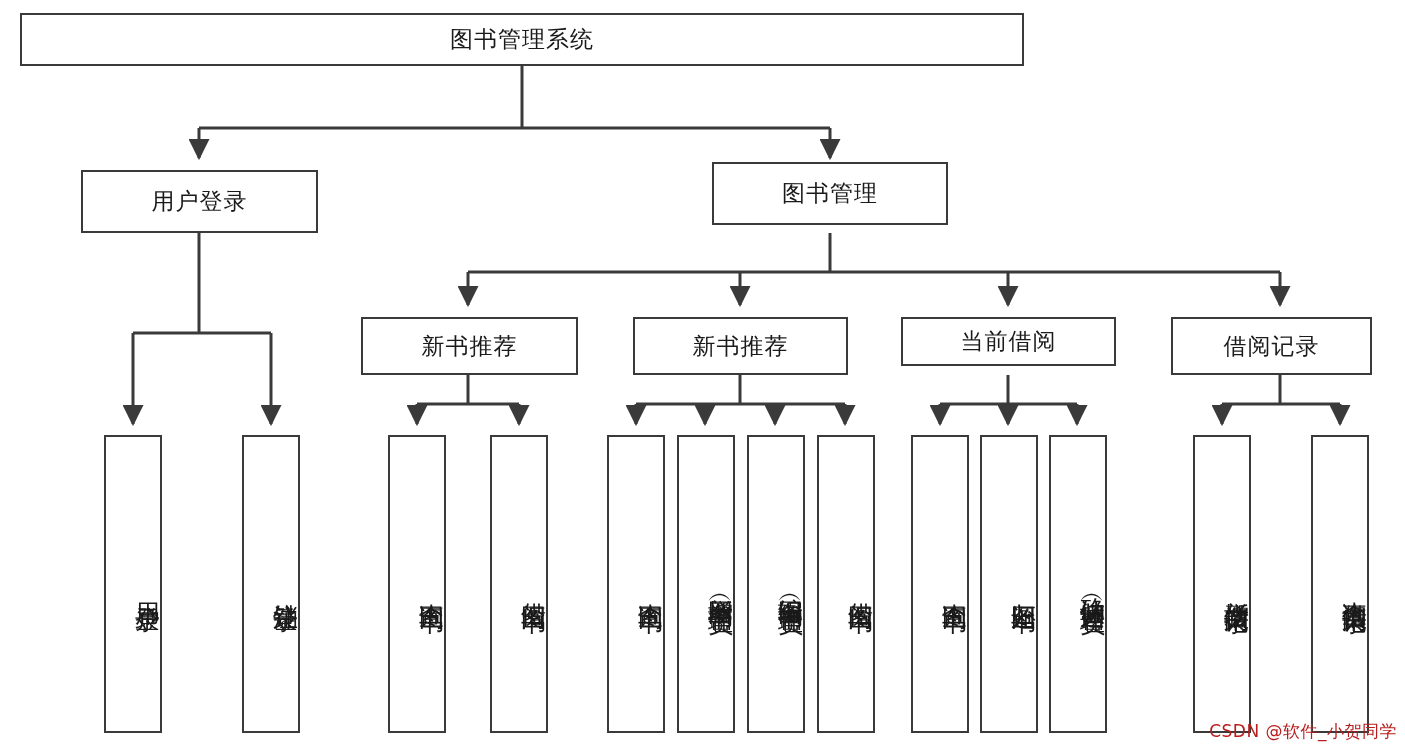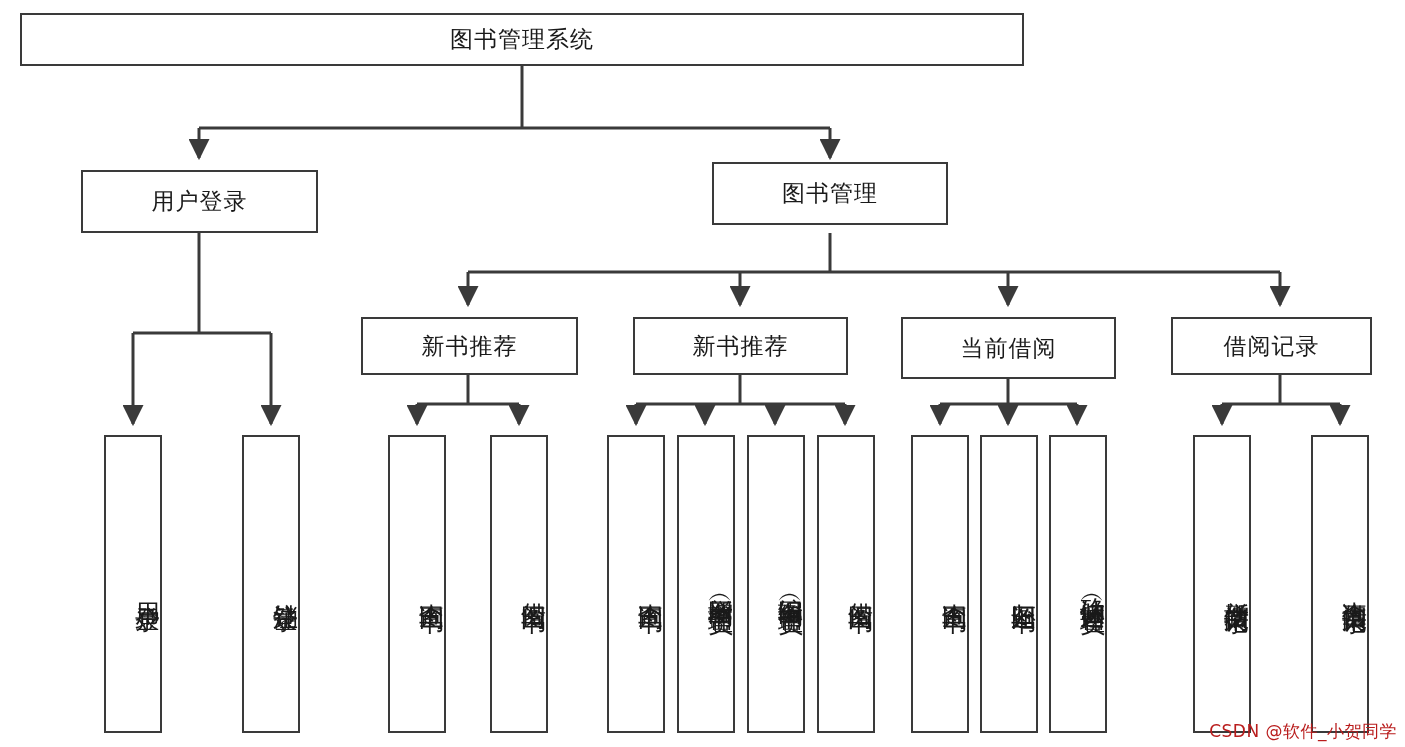--- a/index.html
+++ b/index.html
@@ -139,21 +139,21 @@
   <div class="node horiz" style="left:712px; top:162px; width:236px; height:63px;">
     <span class="lbl">图书管理</span>
   </div>
 
   <div class="node horiz" style="left:361px; top:317px; width:217px; height:58px;align-items:center;">
     <span class="lbl">新书推荐</span>
   </div>
   <div class="node horiz" style="left:633px; top:317px; width:215px; height:58px;">
     <span class="lbl">新书推荐</span>
   </div>
-  <div class="node horiz" style="left:901px; top:317px; width:215px; height:62px;">
+  <div class="node horiz" style="left:901px; top:317px; width:215px; height:49px;">
     <span class="lbl">当前借阅</span>
   </div>
   <div class="node horiz" style="left:1171px; top:317px; width:201px; height:58px;">
     <span class="lbl">借阅记录</span>
   </div>
 
   <div class="node vert" style="left:104px; top:435px; width:58px; height:298px;">
     <span class="lbl">用户登录</span>
   </div>
   <div class="node vert" style="left:242px; top:435px; width:58px; height:298px;">

